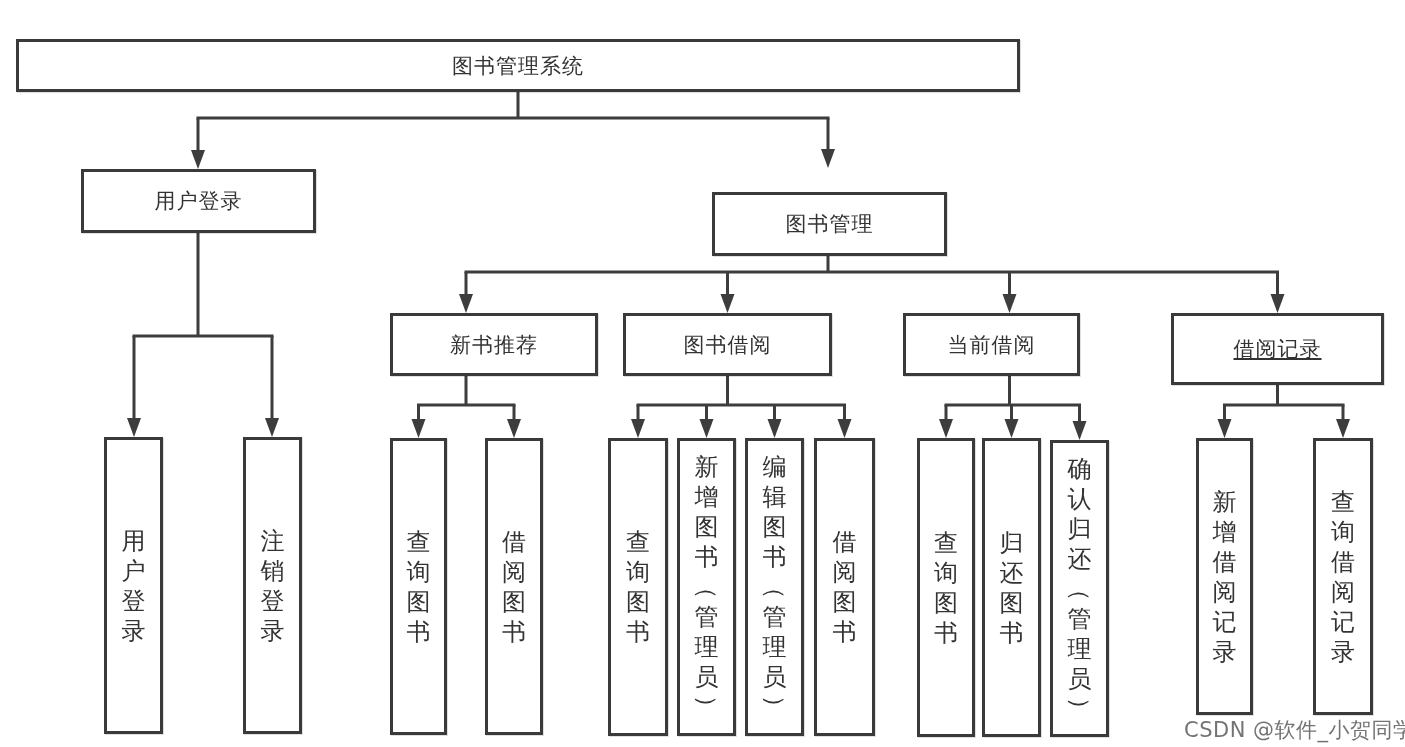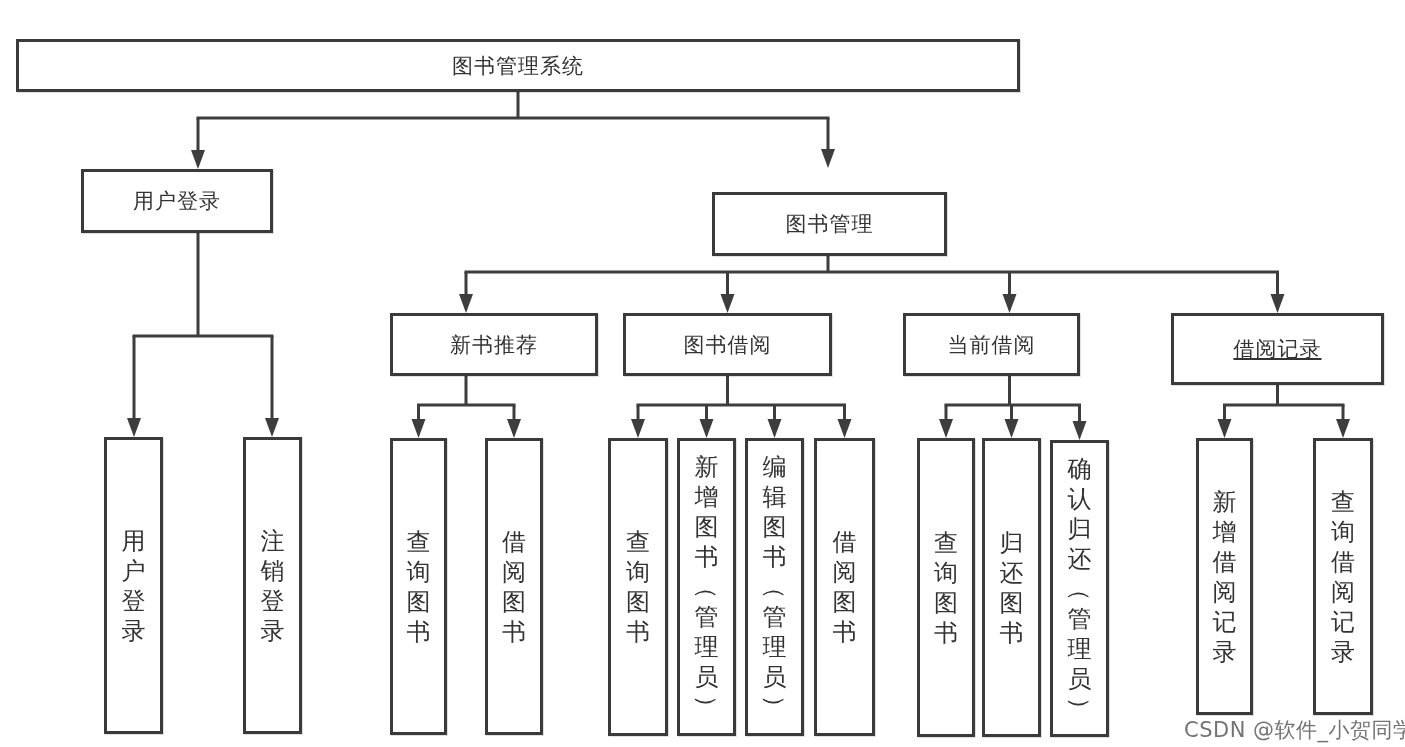--- a/index.html
+++ b/index.html
@@ -84,21 +84,21 @@
       <polygon points="1072.5,421 1086.5,421 1079.5,440"></polygon>
       <polygon points="1217.5,419 1231.5,419 1224.5,438"></polygon>
       <polygon points="1336,419 1350,419 1343,438"></polygon>
     </g>
   </svg>
 
   <div class="node" style="left:16px;top:15px;width:1004px;height:53px;margin-top:24px;">
     <span class="hlabel">图书管理系统</span>
   </div>
 
-  <div class="node" style="left:81px;top:169px;width:192px;height:64px;">
+  <div class="node" style="left:81px;top:169px;width:235px;height:64px;">
     <span class="hlabel">用户登录</span>
   </div>
   <div class="node" style="left:712px;top:168px;width:235px;height:64px;margin-top:24px;">
     <span class="hlabel">图书管理</span>
   </div>
 
   <div class="node" style="left:362px;top:313px;width:208px;height:63px;margin-left:28px;">
     <span class="hlabel">新书推荐</span>
   </div>
   <div class="node" style="left:623px;top:313px;width:209px;height:63px;">

